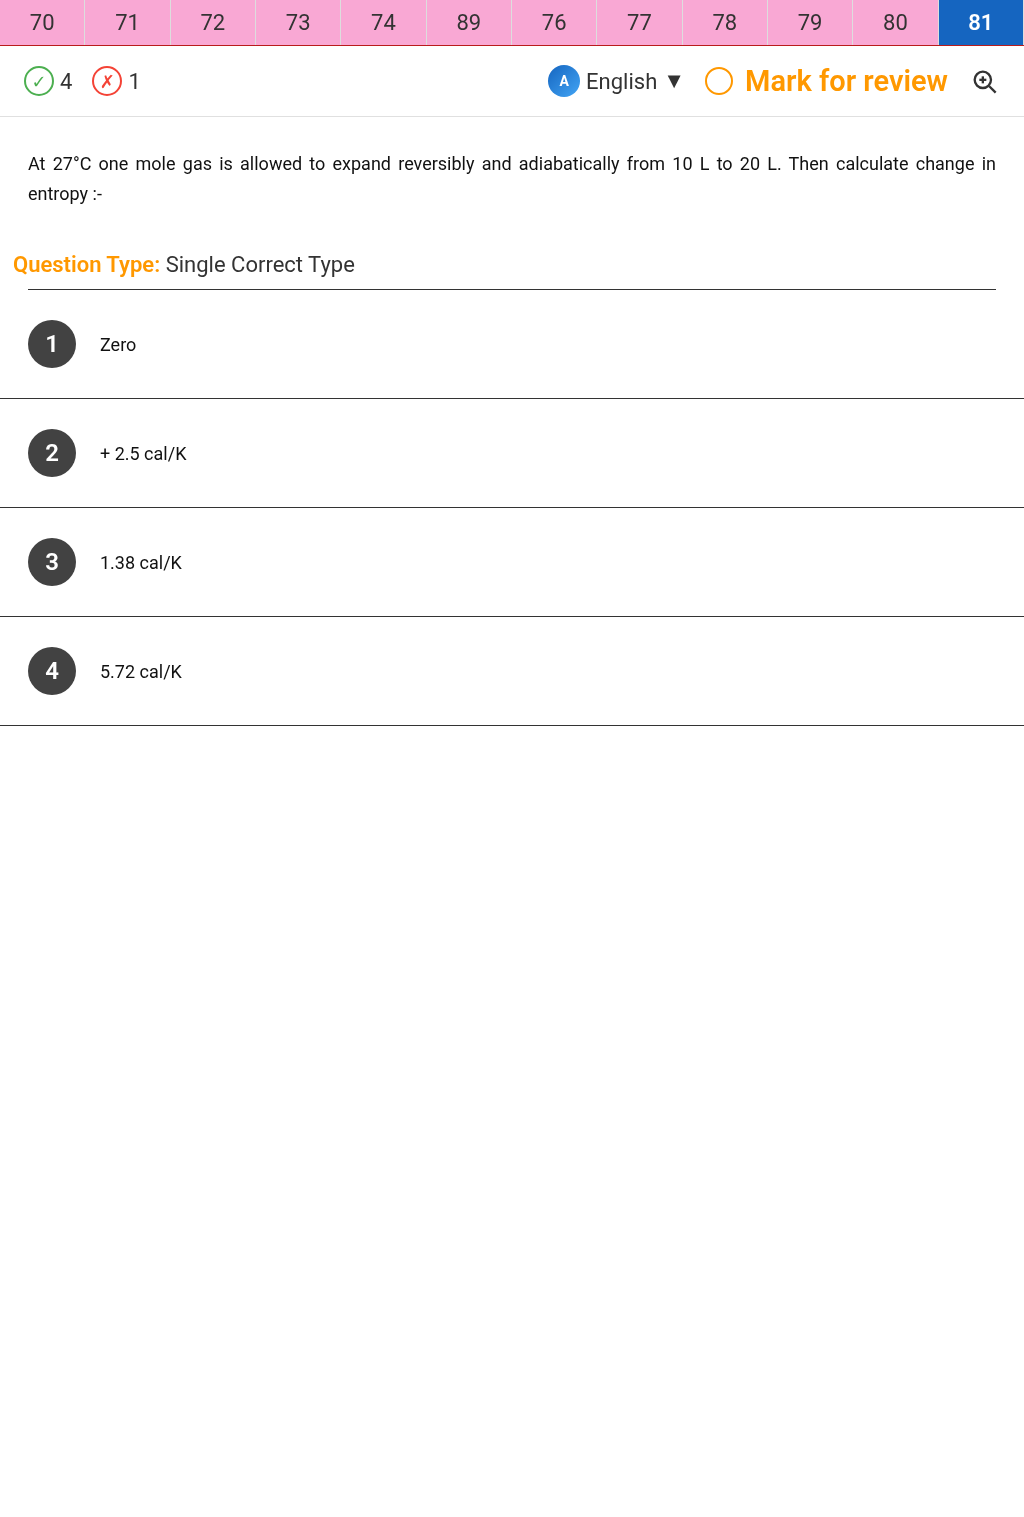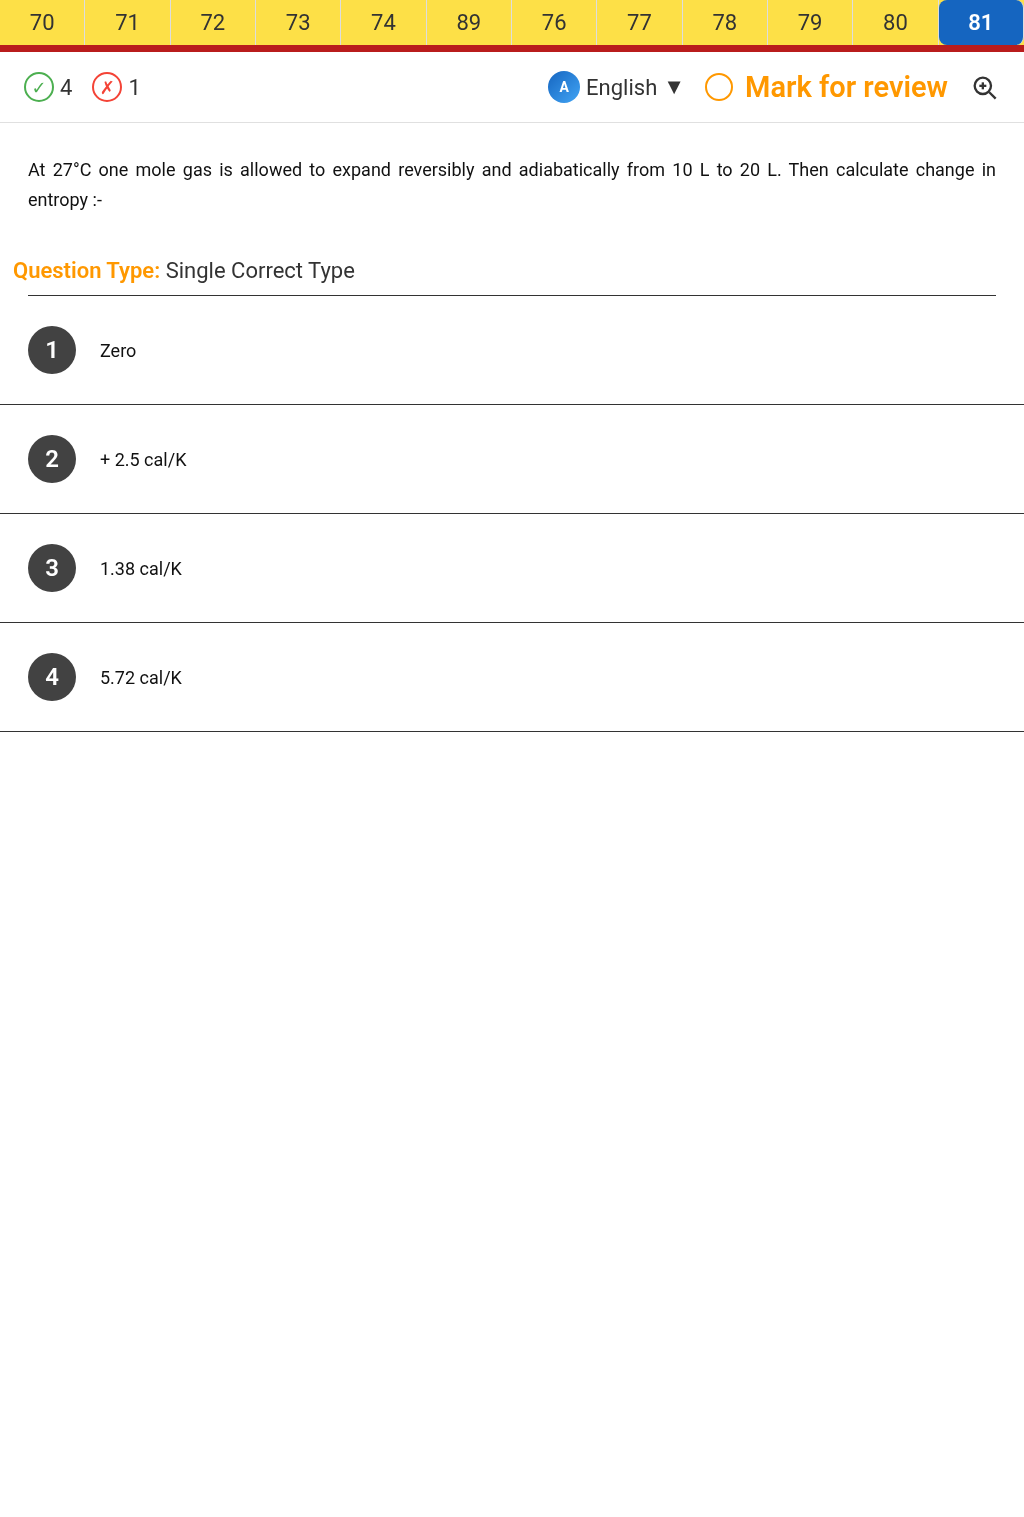--- a/index.html
+++ b/index.html
@@ -12,40 +12,40 @@
       font-family: -apple-system, BlinkMacSystemFont, 'Segoe UI', Roboto, sans-serif;
       background: #ffffff;
       width: 1024px;
       min-height: 1517px;
       overflow-x: hidden;
     }
 
     
     .tabs-bar {
       display: flex;
-      border-bottom: 7px solid #b91c1c;
-      background: #fde047;
+      border-bottom: 1px solid #b91c1c;
+      background: #f9a8d4;
     }
 
     .tab-item {
       flex: 1;
       text-align: center;
       padding: 10px 0;
       font-size: 22px;
       color: #333;
       border-right: 1px solid #ddd;
       cursor: pointer;
       font-weight: 400;
     }
 
     .tab-item.active {
       background: #1565c0;
       color: #fff;
       font-weight: 600;
-      border-radius: 8px;
+      border-radius: 0;
     }
 
     
     .action-bar {
       display: flex;
       align-items: center;
       padding: 18px 24px;
       border-bottom: 1px solid #e0e0e0;
       gap: 20px;
     }

